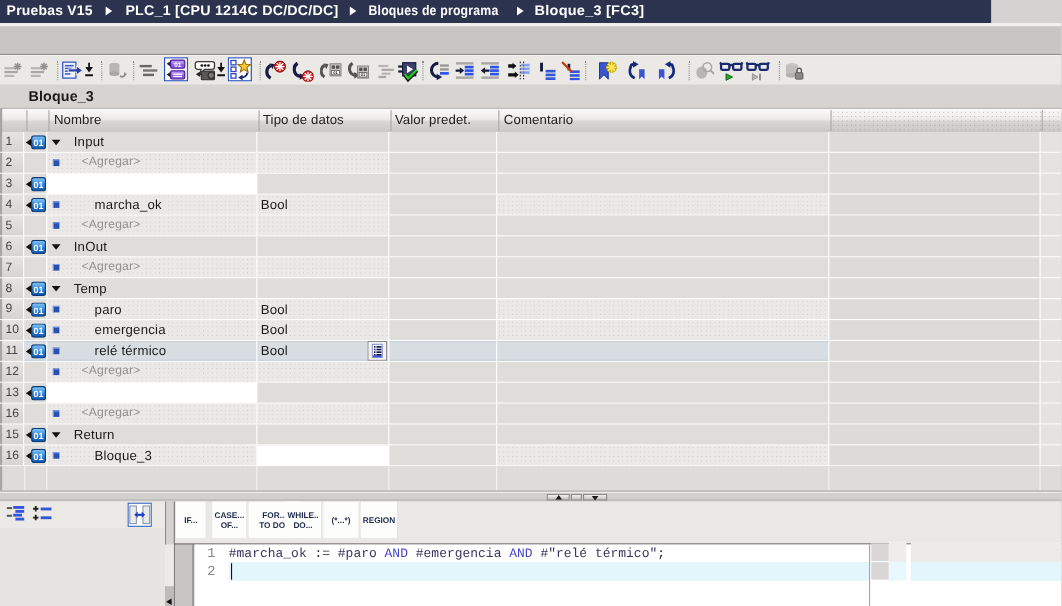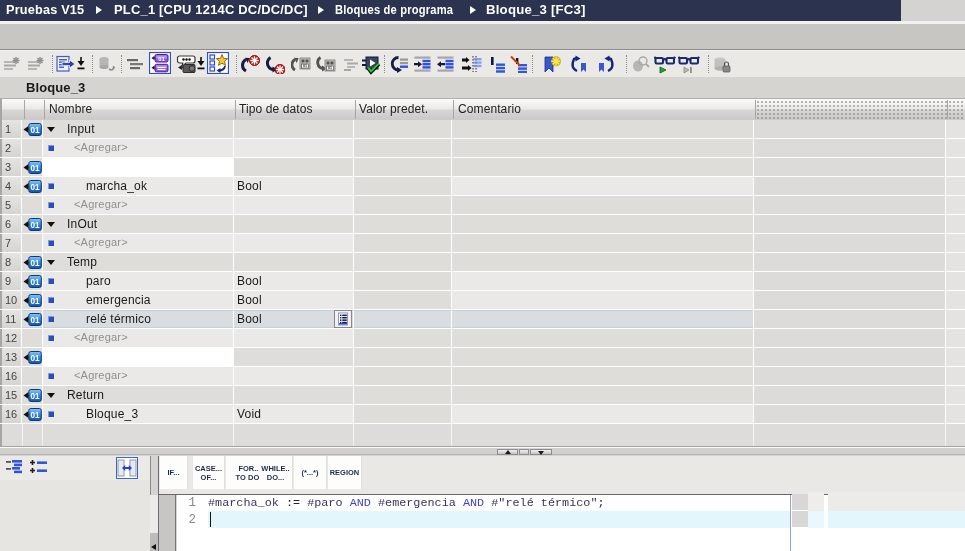--- a/index.html
+++ b/index.html
@@ -786,23 +786,20 @@
         <path d="M0.5 6.5 L5.5 3 L5.5 10 Z" fill="#111"></path>
         <rect x="4" y="5.7" width="3" height="1.6" fill="#111"></rect>
         <rect x="5.8" y="0.5" width="12.5" height="12" rx="2" fill="url(#tg)" stroke="#0a3a78" stroke-width="1"></rect>
         <text x="12.1" y="10" font-family="Liberation Sans, sans-serif" font-size="8.2" font-weight="bold" fill="#fff" text-anchor="middle">01</text>
       </svg>
     </div>
     <div class="c nom dot">
       <span class="bullet"></span>
       <span class="itx">Bloque_3</span>
     </div>
-    <div class="c tip dot">
-      <span class="ttx">Void</span>
-    </div>
     <div class="c val"></div>
     <div class="c com dot"></div>
     <div class="c bey1"></div>
     <div class="c bey2"></div>
   </div>
 <div class="abs" id="emptyband">
   <div class="v" style="left:20px"></div>
     <div class="v" style="left:40px"></div>
   <div class="v" style="left:231px"></div>
     <div class="v" style="left:351px"></div>

